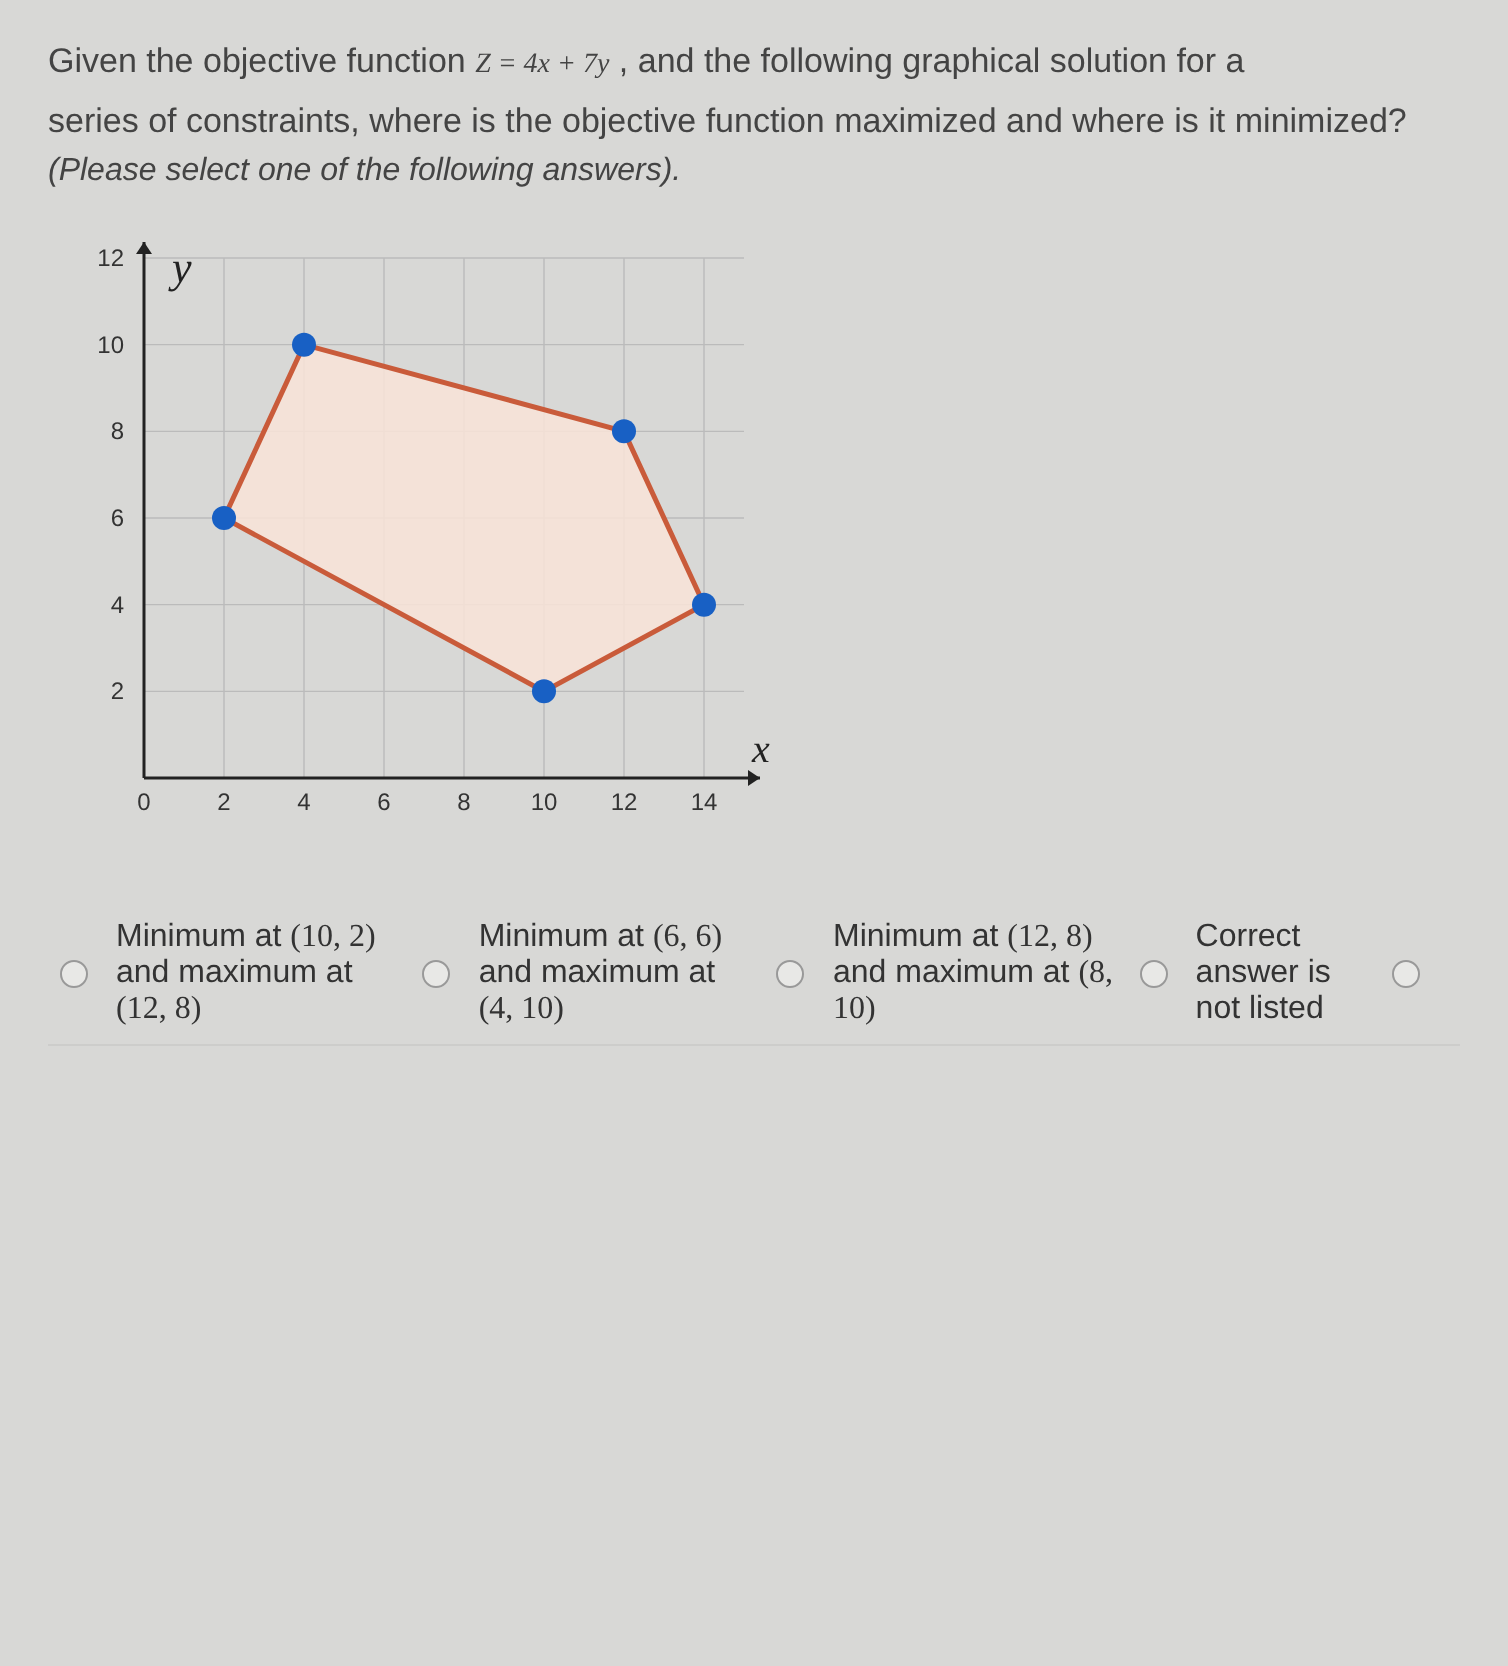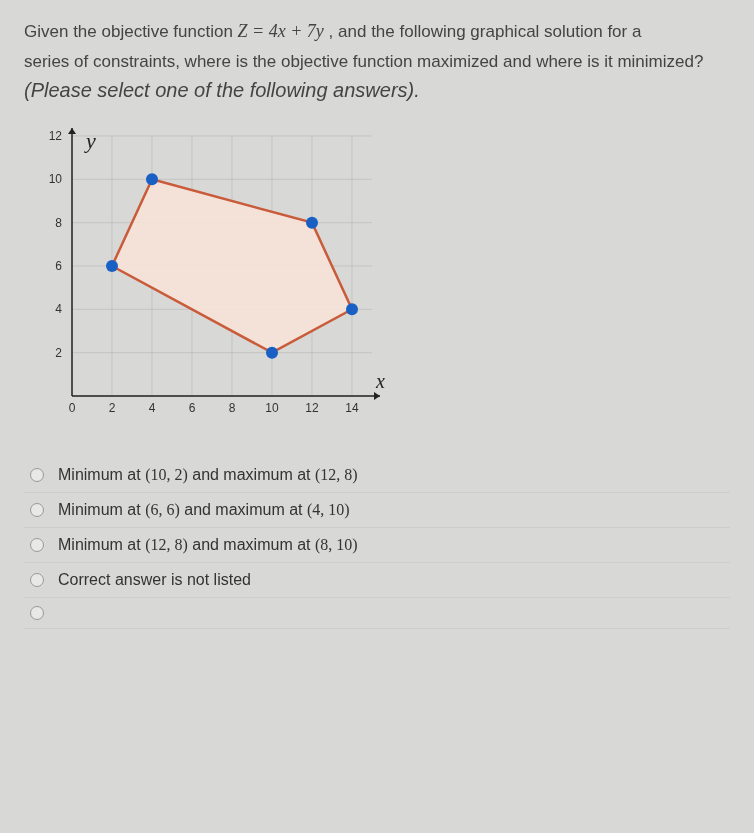--- a/index.html
+++ b/index.html
@@ -14,34 +14,33 @@
   }
   .question-text {
     font-size: 17px;
     line-height: 1.5;
     color: #444;
     margin-bottom: 4px;
   }
   .question-text .math {
     font-family: "Times New Roman", serif;
     font-style: italic;
-    font-size: 18px;
+    font-size: 14px;
   }
   .instruction {
-    font-size: 20px;
+    font-size: 16px;
     font-style: italic;
     color: #444;
     margin-bottom: 24px;
   }
   .chart-wrap {
     margin: 10px 0 28px 8px;
   }
   .options {
     display: flex;
-    flex-direction: column;
     gap: 0;
   }
   .option {
     display: flex;
     align-items: center;
     padding: 8px 6px;
     border-bottom: 1px solid rgba(0,0,0,0.05);
     font-size: 16px;
     color: #333;
   }

